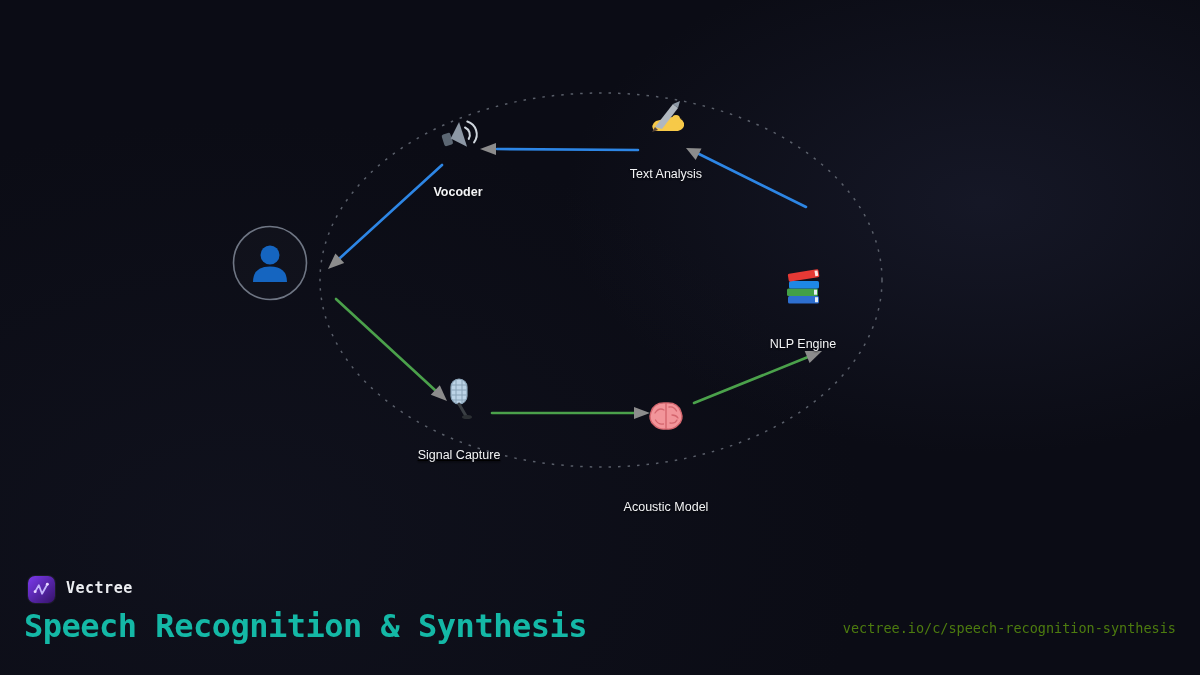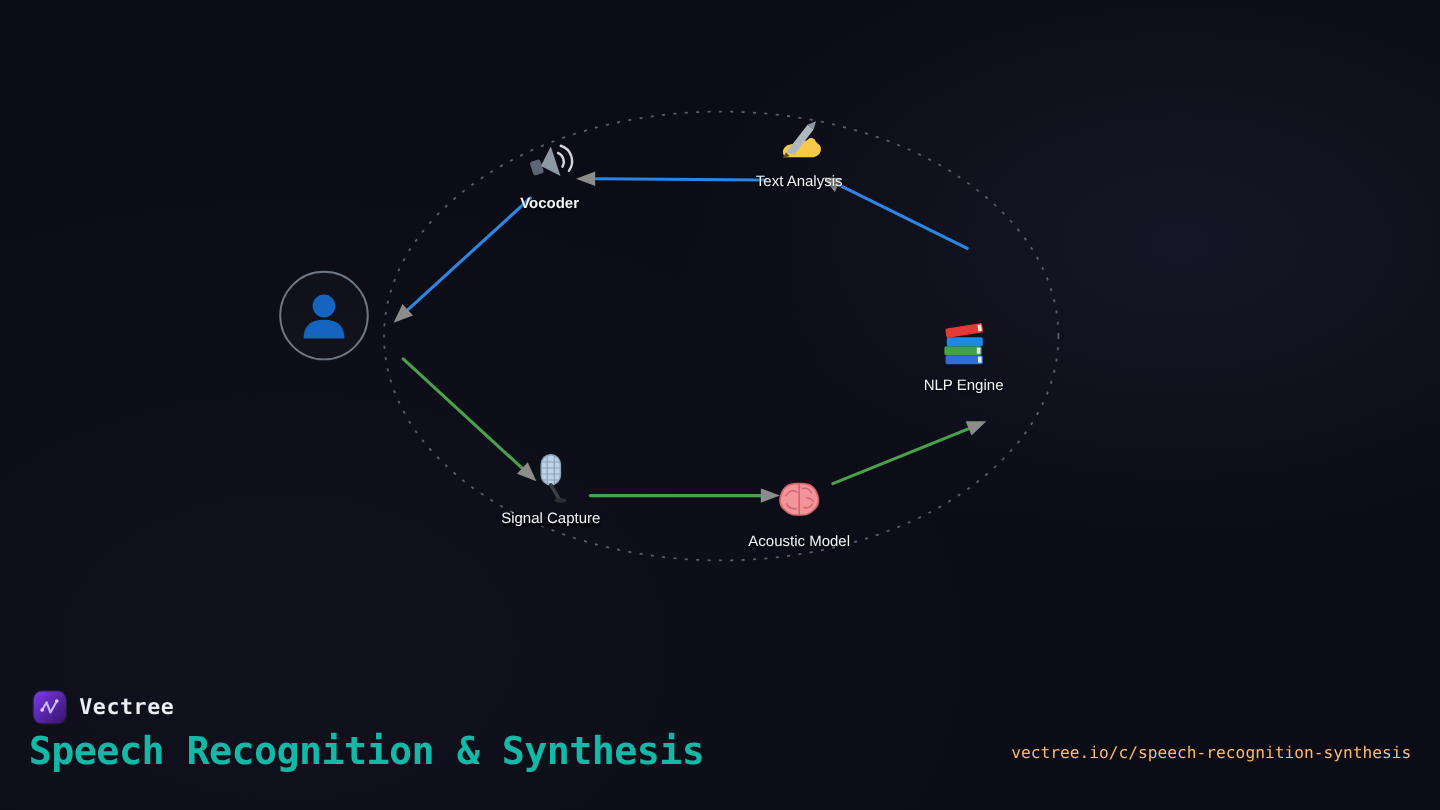--- a/index.html
+++ b/index.html
@@ -15,51 +15,51 @@
   .canvas { position: absolute; inset: 0; }
   svg.edge-layer { position: absolute; left: 0; top: 0; }
   .node {
     position: absolute;
     width: 140px;
     display: flex;
     flex-direction: column;
     align-items: center;
   }
   .node-label {
-    margin-top: 3px;
+    margin-top: 26px;
     color: #f3f4f6;
     font-size: 12.5px;
     text-shadow: 0 1px 2px rgba(0,0,0,0.8);
     white-space: nowrap;
   }
   .user-node { position: absolute; left: 230px; top: 223px; width: 80px; height: 80px; }
   .footer { position: absolute; left: 0; bottom: 0; width: 100%; height: 110px; }
   .logo-badge {
     position: absolute; left: 28px; top: 11px;
     width: 27px; height: 27px; border-radius: 7px;
     background: linear-gradient(135deg, #7c3aed 0%, #341268 100%);
     display: flex; align-items: center; justify-content: center;
     box-shadow: 0 0 0 1px rgba(255,255,255,0.06);
   }
   .brand-name {
     position: absolute; left: 66px; top: 14px;
     font-family: "DejaVu Sans Mono", monospace;
-    font-weight: bold; font-size: 18px; color: #eceef2;
+    font-weight: bold; font-size: 15px; color: #eceef2;
     letter-spacing: 0.5px;
   }
   .page-title {
     position: absolute; left: 24px; top: 42px;
     font-family: "DejaVu Sans Mono", monospace;
     font-weight: bold; font-size: 32px; color: #14b8a6;
     letter-spacing: -0.5px;
   }
   .page-url {
     position: absolute; right: 24px; top: 55px;
     font-family: "DejaVu Sans Mono", monospace;
-    font-size: 13.5px; color: #fdba74;
+    font-size: 13.5px; color: #4d7c0f;
   }
 </style>
 </head>
 <body>
 
 <div class="canvas">
 
   <svg class="edge-layer" width="1200" height="675" viewBox="0 0 1200 675">
 
     <ellipse cx="601" cy="280" rx="281" ry="187" fill="none" stroke-width="1.5" stroke-dasharray="2.5 7" stroke="#5a5f6a"></ellipse>
@@ -122,21 +122,21 @@
       <rect x="35" y="26.7" width="3" height="5" fill="#e9eef5"></rect>
       <rect x="10" y="18" width="30" height="7.5" rx="1.5" fill="#1e88e5"></rect>
       <g transform="rotate(-9 24 12)">
         <rect x="9" y="8.5" width="31" height="8" rx="1.5" fill="#e53935"></rect>
         <rect x="36" y="9.7" width="3" height="5.4" fill="#fde8e7"></rect>
       </g>
     </svg>
     <div class="node-label">NLP Engine</div>
   </div>
 
-  <div class="node" style="left:596px; top:393px;">
+  <div class="node" style="left:596px; top:393px;gap:33px;">
     <svg width="48" height="48" viewBox="0 0 48 48">
       <path d="M24 10 Q36 9 39 19 Q42 27 36 32 Q31 37 24 36 Q17 37 12 32 Q6 27 9 19 Q12 9 24 10 Z" fill="#f2959a" stroke="#d4666e" stroke-width="1.4"></path>
       <path d="M24 10.5 L24 35.5" stroke="#d4666e" stroke-width="1.4" fill="none"></path>
       <path d="M13 20 q4 -6 9 -3" stroke="#d4666e" stroke-width="1.3" fill="none" stroke-linecap="round"></path>
       <path d="M27 14 q5 -1 7.5 4" stroke="#d4666e" stroke-width="1.3" fill="none" stroke-linecap="round"></path>
       <path d="M13.5 27 q3 5 8 4" stroke="#d4666e" stroke-width="1.3" fill="none" stroke-linecap="round"></path>
       <path d="M28 30 q5 1 7 -3" stroke="#d4666e" stroke-width="1.3" fill="none" stroke-linecap="round"></path>
       <path d="M30 22 q4 0 6 3" stroke="#d4666e" stroke-width="1.3" fill="none" stroke-linecap="round"></path>
     </svg>
     <div class="node-label">Acoustic Model</div>

